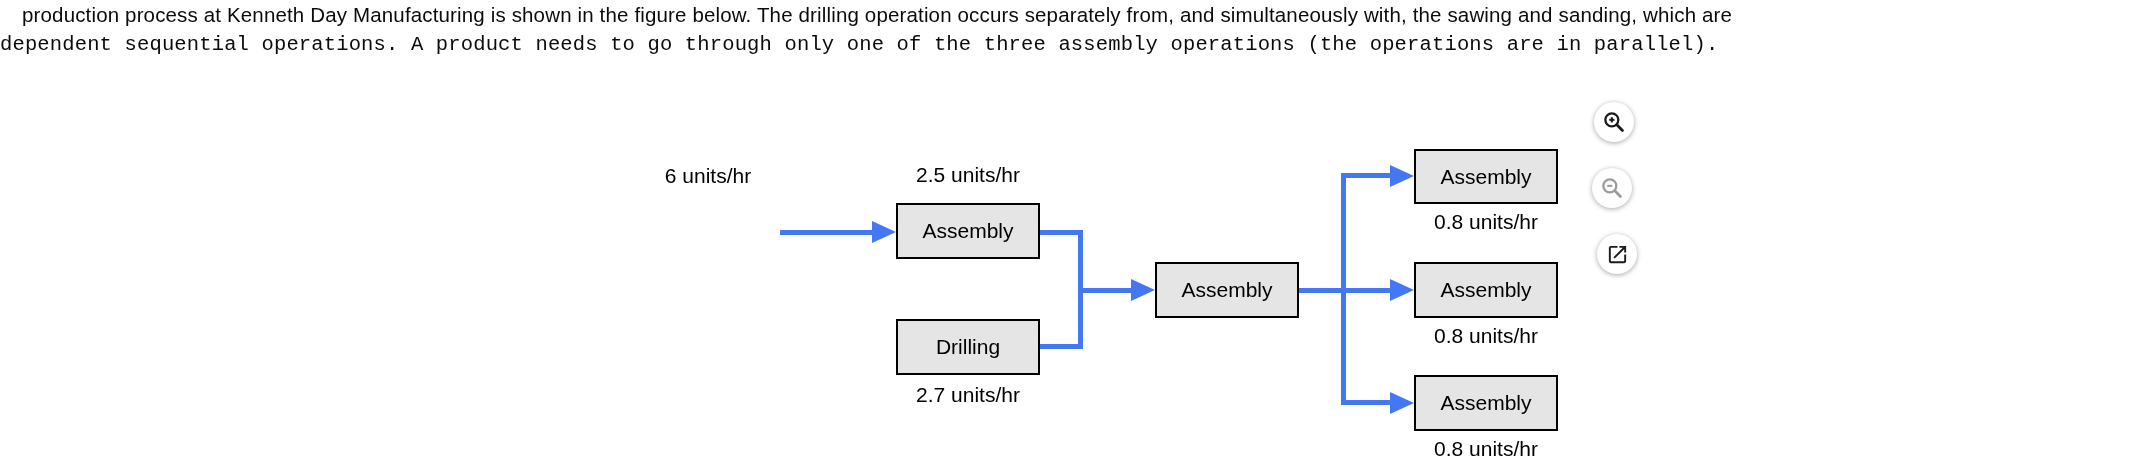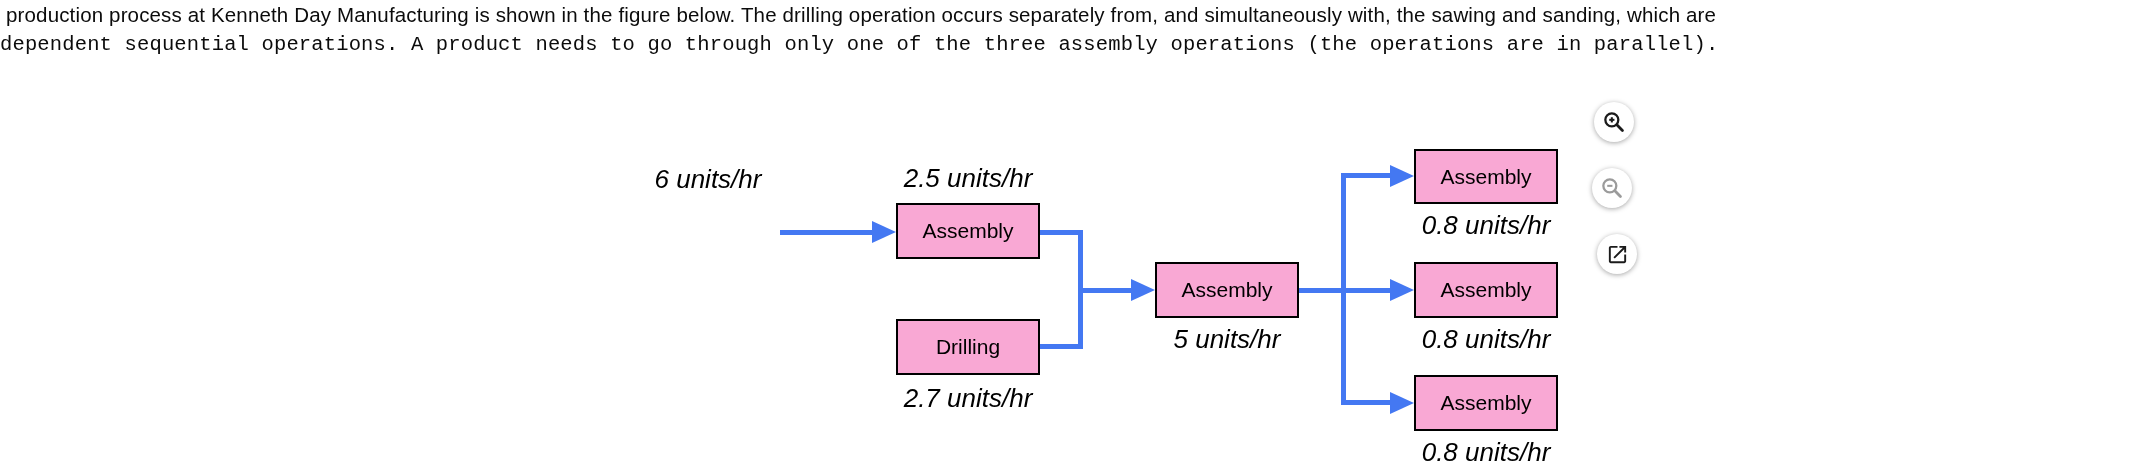--- a/index.html
+++ b/index.html
@@ -11,43 +11,42 @@
     position:relative;
     overflow:hidden;
   }
   .qline {
     position:absolute;
     font-size:20.5px;
     letter-spacing:0.15px;
     white-space:nowrap;
     color:#0b0b0b;
   }
-  #qline1 { left:6px;  top:3px; }
+  #qline1 { left:22px;  top:3px; }
   #qline2 { left:0px;  top:33px;font-family:Liberation Mono, monospace; }
 
   
   .figure { position:absolute; left:0; top:0; width:2148px; height:464px; }
   .box {
     position:absolute;
     width:144px; height:56px;
     border:2.5px solid #000;
-    background:#f9a8d4;
+    background:#e5e5e5;
     box-sizing:border-box;
     display:flex; align-items:center; justify-content:center;
     font-size:21px;
     color:#000;
   }
   .rate {
     position:absolute;
     width:220px;
     text-align:center;
-    font-size:26px;
+    font-size:21px;
     color:#000;
     white-space:nowrap;
-    font-style:italic;
   }
   .hline, .vline { position:absolute; background:var(--arrow,#4478F2); }
   .ahead {
     position:absolute;
     width:0; height:0;
     border-top:11px solid transparent;
     border-bottom:11px solid transparent;
     border-left:24px solid var(--arrow,#4478F2);
   }
 
@@ -86,21 +85,20 @@
 <body style="--arrow: #4478F2;">
 
 <div class="qline" id="qline1">production process at Kenneth Day Manufacturing is shown in the figure below. The drilling operation occurs separately from, and simultaneously with, the sawing and sanding, which are</div>
 <div class="qline" id="qline2">dependent sequential operations. A product needs to go through only one of the three assembly operations (the operations are in parallel).</div>
 
 <div class="figure">
 
   <div class="rate" id="rate-sawing">6 units/hr</div>
   <div class="rate" id="rate-sanding">2.5 units/hr</div>
   <div class="rate" id="rate-drilling">2.7 units/hr</div>
-  <div class="rate" id="rate-welding">5 units/hr</div>
   <div class="rate" id="rate-asm1">0.8 units/hr</div>
   <div class="rate" id="rate-asm2">0.8 units/hr</div>
   <div class="rate" id="rate-asm3">0.8 units/hr</div>
 
   <div class="hline" style="left:780px;  top:230px; width:93px;  height:5px;"></div>
   <div class="ahead" style="left:872px;  top:221px;"></div>
 
   <div class="hline" style="left:1038px; top:230px; width:45px;  height:5px;"></div>
   <div class="hline" style="left:1038px; top:344px; width:45px;  height:5px;"></div>
   <div class="vline" style="left:1078px; top:230px; width:5px;   height:119px;"></div>

